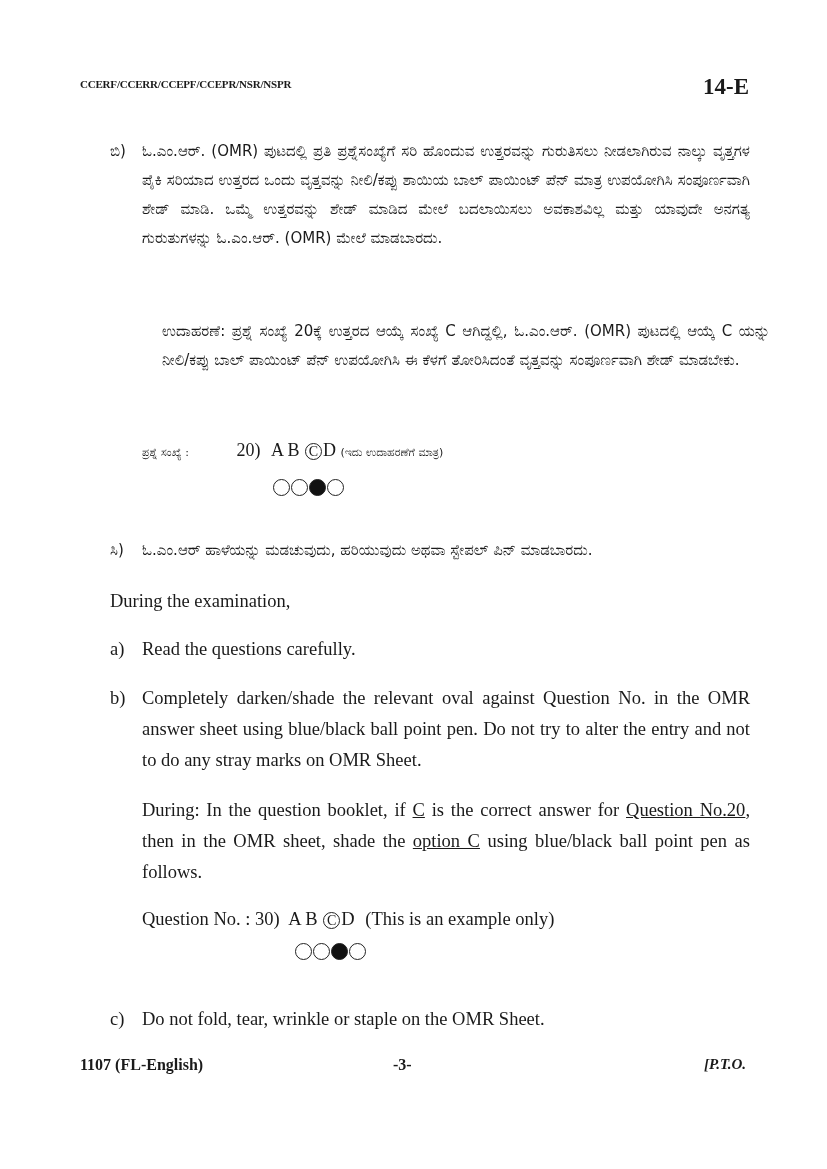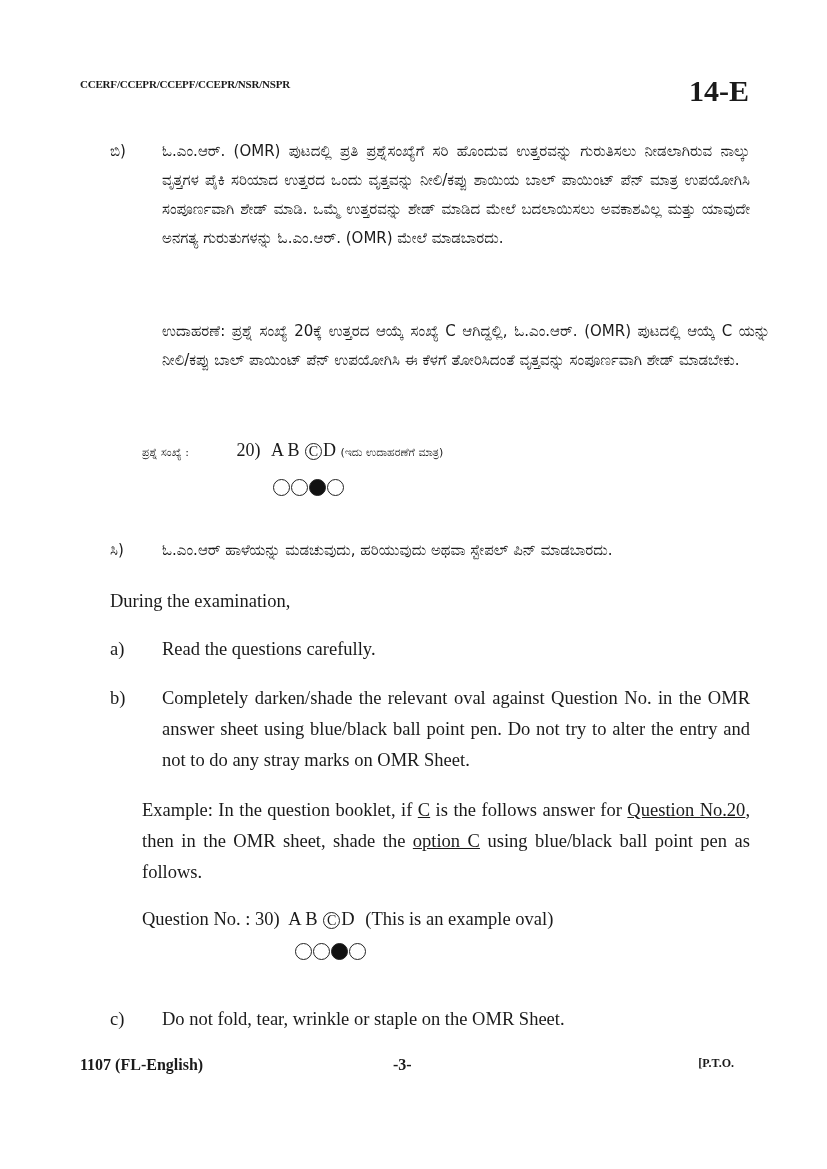--- a/index.html
+++ b/index.html
@@ -1,38 +1,38 @@
 <!DOCTYPE html>
 <html><head>
   <meta charset="utf-8">
   <style>
     html, body { margin: 0; padding: 0; background: #ffffff; }
     body { width: 827px; height: 1169px; position: relative; overflow: hidden;
       font-family: "Liberation Serif", "DejaVu Serif", serif; color: #1a1a1a; }
     .hdr-left { position: absolute; left: 80px; top: 78px; font-size: 11px; font-weight: bold; letter-spacing: -0.2px; }
-    .hdr-right { position: absolute; right: 78px; top: 74px; font-size: 30px; font-weight: bold; }
+    .hdr-right { position: absolute; right: 78px; top: 74px; font-size: 23px; font-weight: bold; }
     .block { position: absolute; left: 110px; width: 640px; }
     .kn { font-family: "DejaVu Sans", sans-serif; font-size: 15px; line-height: 29px; text-align: justify; }
     .en { font-size: 18.5px; line-height: 31px; text-align: justify; }
     .item { display: flex; }
     .marker { width: 32px; flex: none; }
-    .body { flex: 1; margin-left: 20px; }
+    .body { flex: 1; }
     .indent { position: absolute; left: 142px; width: 608px; }
     u { text-decoration: underline; }
     .omr-row { position: absolute; display: flex; gap: 1px; }
     .bubble { width: 17px; height: 17px; border: 1px solid #222; border-radius: 50%; box-sizing: border-box; }
     .bubble.filled { background: #111; }
     .circled { display: inline-block; width: 17px; height: 17px; border: 1.5px solid #222; border-radius: 50%;
       text-align: center; line-height: 15px; font-size: 14px; box-sizing: border-box; margin: 0 1px; }
     .foot { position: absolute; top: 1056px; font-size: 16px; font-weight: bold; }
   </style>
 </head>
 <body>
 
-<div class="hdr-left">CCERF/CCEPR/CCEPF/CCEPR/NSR/NSPR</div>
+<div class="hdr-left">CCERF/CCERR/CCEPF/CCEPR/NSR/NSPR</div>
 <div class="hdr-right">14-E</div>
 
 <div class="block kn item" style="top:137px;">
   <span class="marker">ಬಿ)</span>
   <span class="body">ಓ.ಎಂ.ಆರ್. (OMR) ಪುಟದಲ್ಲಿ ಪ್ರತಿ ಪ್ರಶ್ನೆಸಂಖ್ಯೆಗೆ ಸರಿ ಹೊಂದುವ ಉತ್ತರವನ್ನು ಗುರುತಿಸಲು ನೀಡಲಾಗಿರುವ ನಾಲ್ಕು ವೃತ್ತಗಳ ಪೈಕಿ ಸರಿಯಾದ ಉತ್ತರದ ಒಂದು ವೃತ್ತವನ್ನು ನೀಲಿ/ಕಪ್ಪು ಶಾಯಿಯ ಬಾಲ್ ಪಾಯಿಂಟ್ ಪೆನ್ ಮಾತ್ರ ಉಪಯೋಗಿಸಿ ಸಂಪೂರ್ಣವಾಗಿ ಶೇಡ್ ಮಾಡಿ. ಒಮ್ಮೆ ಉತ್ತರವನ್ನು ಶೇಡ್ ಮಾಡಿದ ಮೇಲೆ ಬದಲಾಯಿಸಲು ಅವಕಾಶವಿಲ್ಲ ಮತ್ತು ಯಾವುದೇ ಅನಗತ್ಯ ಗುರುತುಗಳನ್ನು ಓ.ಎಂ.ಆರ್. (OMR) ಮೇಲೆ ಮಾಡಬಾರದು.</span>
 </div>
 
 <div class="indent kn" style="top:317px;margin-left:20px;">ಉದಾಹರಣೆ: ಪ್ರಶ್ನೆ ಸಂಖ್ಯೆ 20ಕ್ಕೆ ಉತ್ತರದ ಆಯ್ಕೆ ಸಂಖ್ಯೆ C ಆಗಿದ್ದಲ್ಲಿ, ಓ.ಎಂ.ಆರ್. (OMR) ಪುಟದಲ್ಲಿ ಆಯ್ಕೆ C ಯನ್ನು ನೀಲಿ/ಕಪ್ಪು ಬಾಲ್ ಪಾಯಿಂಟ್ ಪೆನ್ ಉಪಯೋಗಿಸಿ ಈ ಕೆಳಗೆ ತೋರಿಸಿದಂತೆ ವೃತ್ತವನ್ನು ಸಂಪೂರ್ಣವಾಗಿ ಶೇಡ್ ಮಾಡಬೇಕು.</div>
 
 <div class="indent" style="top:440px; font-size:18px;">
@@ -61,37 +61,37 @@
 <div class="block en item" style="top:634px;">
   <span class="marker">a)</span>
   <span class="body">Read the questions carefully.</span>
 </div>
 
 <div class="block en item" style="top:683px;">
   <span class="marker">b)</span>
   <span class="body">Completely darken/shade the relevant oval against Question No. in the OMR answer sheet using blue/black ball point pen. Do not try to alter the entry and not to do any stray marks on OMR Sheet.</span>
 </div>
 
-<div class="indent en" style="top:795px;"><span>Example: In the question booklet, if </span><u>C</u><span> is the follows answer for </span><u>Question No.20</u><span>, then in the OMR sheet, shade the </span><u>option C</u><span> using blue/black ball point pen as follows.</span></div>
+<div class="indent en" style="top:795px;"><span>During: In the question booklet, if </span><u>C</u><span> is the correct answer for </span><u>Question No.20</u><span>, then in the OMR sheet, shade the </span><u>option C</u><span> using blue/black ball point pen as follows.</span></div>
 
 <div class="indent en" style="top:904px;">
   <span>Question No. : 30)</span>
   <span style="margin-left:4px;">A</span>
   <span>B</span>
   <span class="circled">C</span><span>D</span>
-  <span style="margin-left:6px;">(This is an example oval)</span>
+  <span style="margin-left:6px;">(This is an example only)</span>
 </div>
 
 <div class="omr-row" style="left:295px; top:943px;">
   <div class="bubble"></div>
   <div class="bubble"></div>
   <div class="bubble filled"></div>
   <div class="bubble"></div>
 </div>
 
 <div class="block en item" style="top:1004px;">
   <span class="marker">c)</span>
   <span class="body">Do not fold, tear, wrinkle or staple on the OMR Sheet.</span>
 </div>
 
 <div class="foot" style="left:80px;">1107 (FL-English)</div>
 <div class="foot" style="left:393px;">-3-</div>
-<div class="foot" style="right:93px; font-size:12px;">[P.T.O.</div>
+<div class="foot" style="right:81px; font-style:italic; font-size:15px;">[P.T.O.</div>
 
 </body></html>

